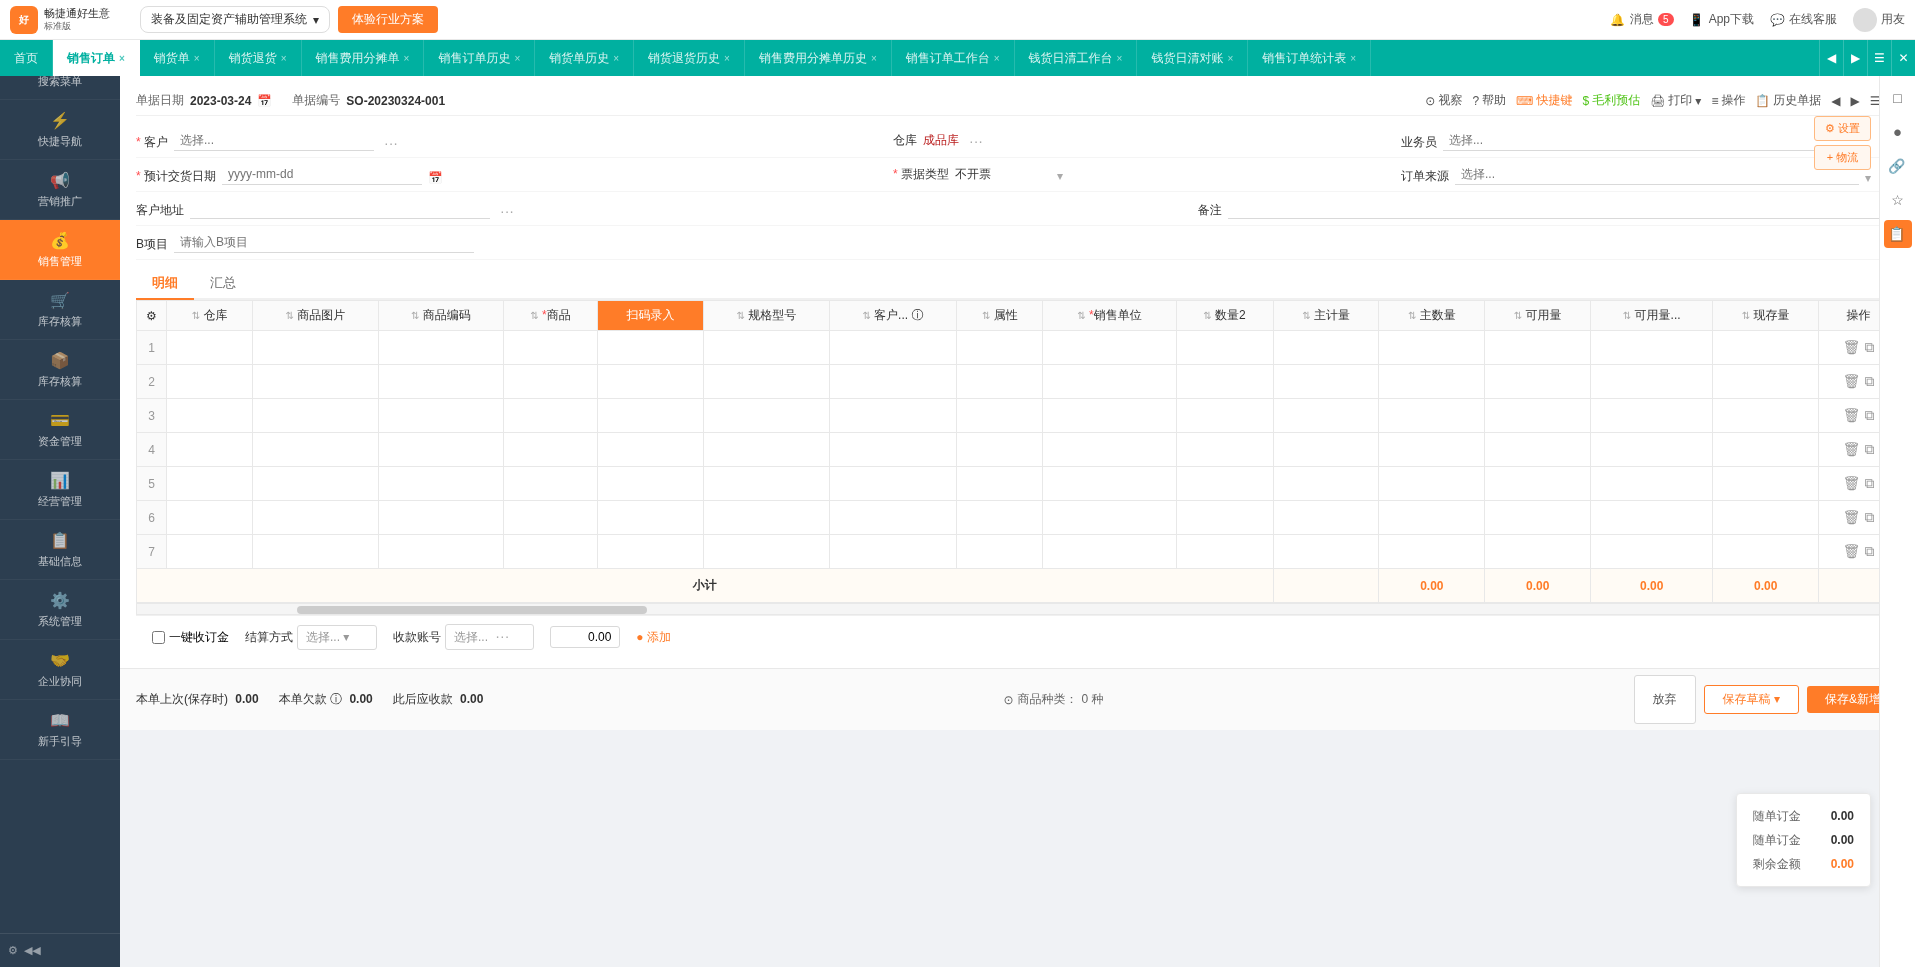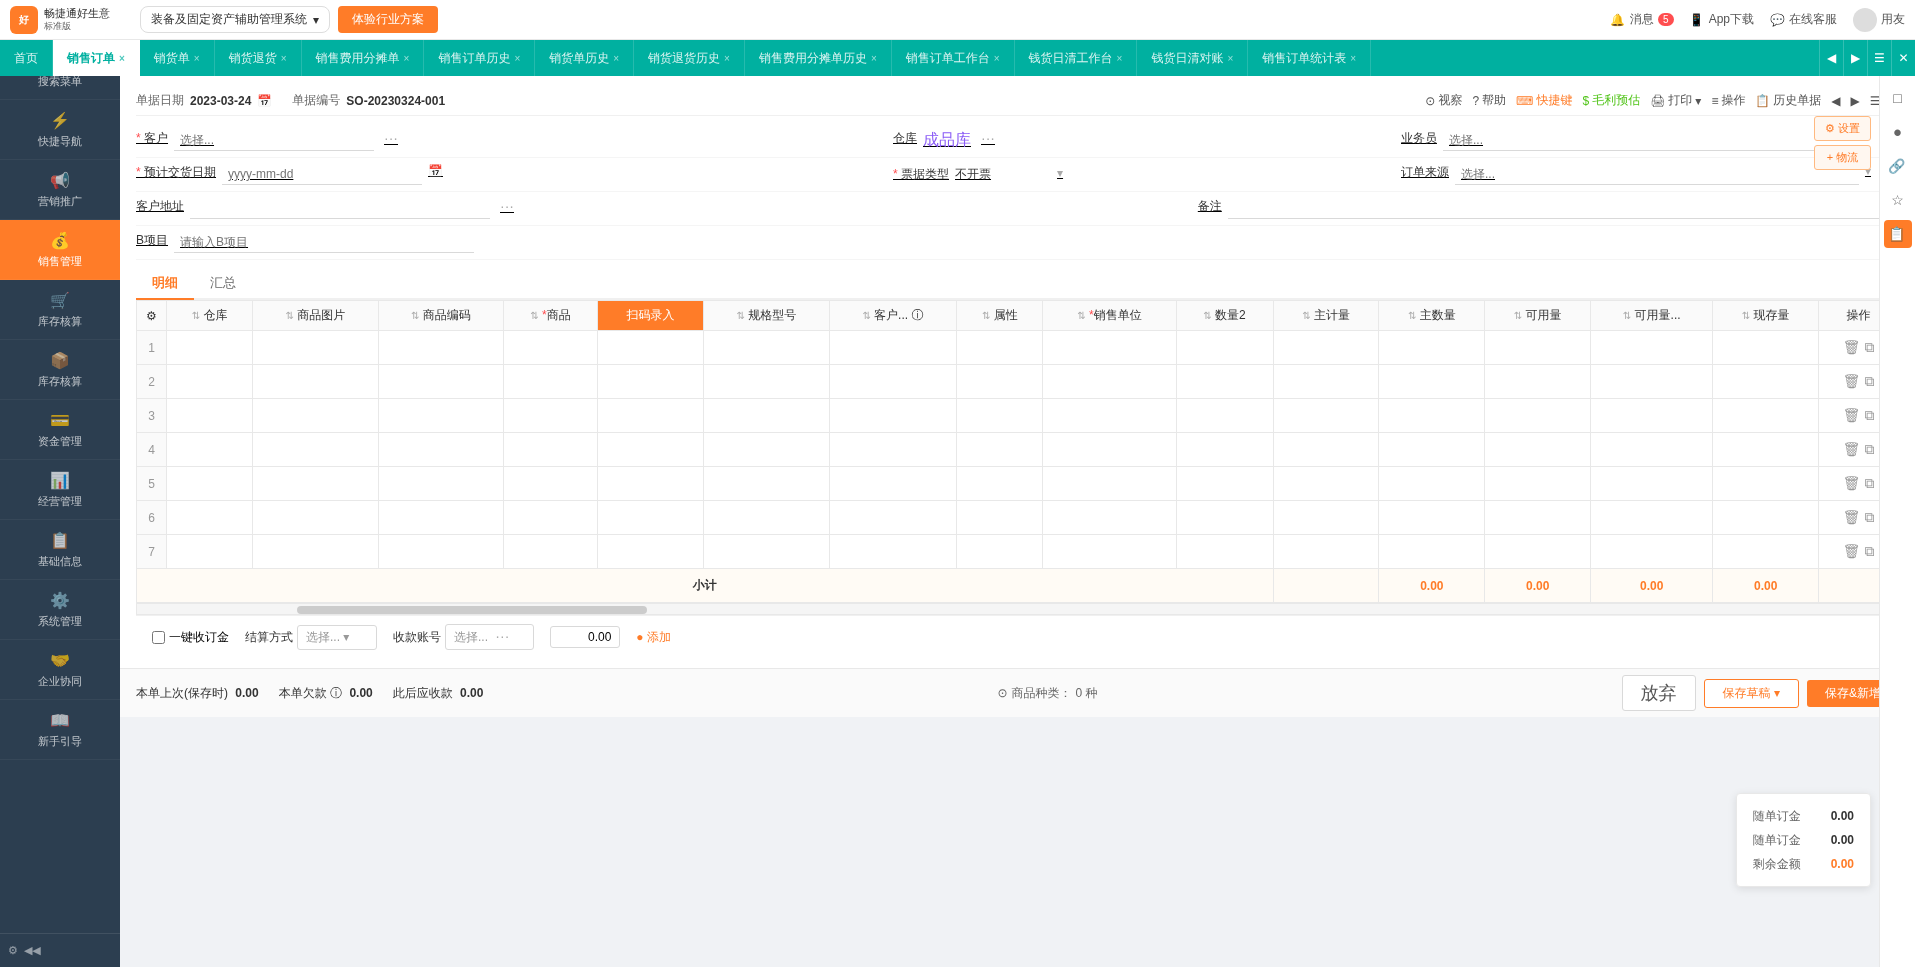--- a/index.html
+++ b/index.html
@@ -241,24 +241,23 @@
     
     .form-row {
       display: flex;
       align-items: center;
       gap: 10px;
       padding: 6px 0;
       border-bottom: 1px solid #f5f5f5;
     }
     .form-field {
       display: flex;
-      align-items: flex-start;
+      align-items: flex-end;
       gap: 6px;
       flex: 1;
-      text-decoration: underline;
     }
     .form-field label {
       color: #333;
       white-space: nowrap;
       font-size: 12px;
     }
     .form-field label.required::before {
       content: '* ';
       color: #ff4d4f;
     }
@@ -426,24 +425,24 @@
     }
     .bottom-bar-right {
       margin-left: auto;
       display: flex;
       align-items: center;
       gap: 8px;
     }
     .btn-discard {
       border: 1px solid #d9d9d9;
       background: white;
-      padding: 5px 18px;
+      padding: 15px 18px;
       border-radius: 3px;
       cursor: pointer;
-      font-size: 18px;
+      font-size: 12px;
       color: #555;
     }
     .btn-save-draft {
       border: 1px solid #ff7c28;
       background: white;
       color: #ff7c28;
       padding: 5px 18px;
       border-radius: 3px;
       cursor: pointer;
       font-size: 12px;
@@ -707,21 +706,21 @@
     </div>
 
     <div class="form-row">
       <div class="form-field" style="flex:1.5;">
         <label class="required">客户</label>
         <input class="form-input" style="max-width: 200px;" placeholder="选择...">
         <span class="dots-btn">···</span>
       </div>
       <div class="form-field">
         <label>仓库</label>
-        <span style="font-size:16px; color:#8b5cf6;">成品库</span>
+        <span style="font-size:12px; color:#b91c1c;">成品库</span>
         <span class="dots-btn">···</span>
       </div>
       <div class="form-field">
         <label>业务员</label>
         <input class="form-input" placeholder="选择..." style="">
         <span class="dots-btn">···</span>
       </div>
     </div>
 
     <div class="form-row">

